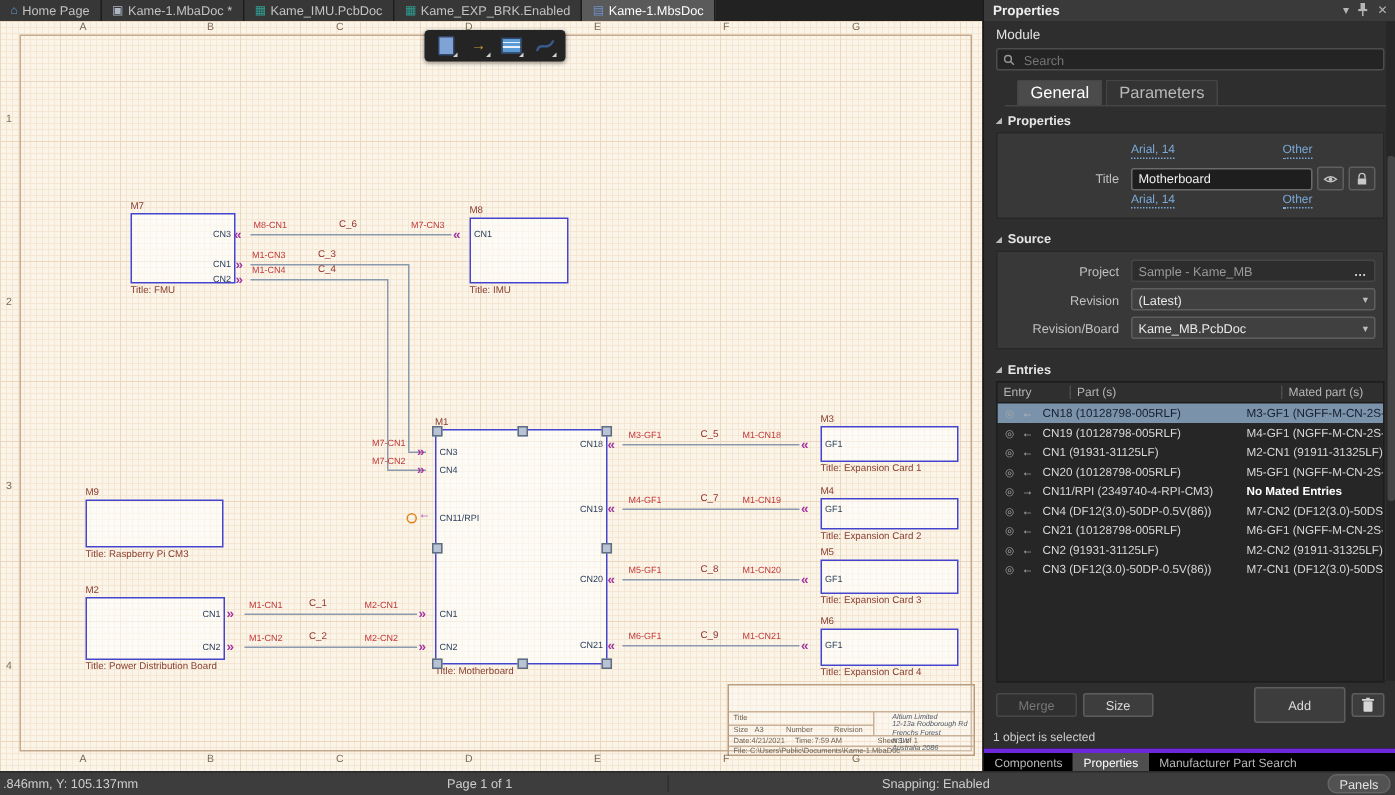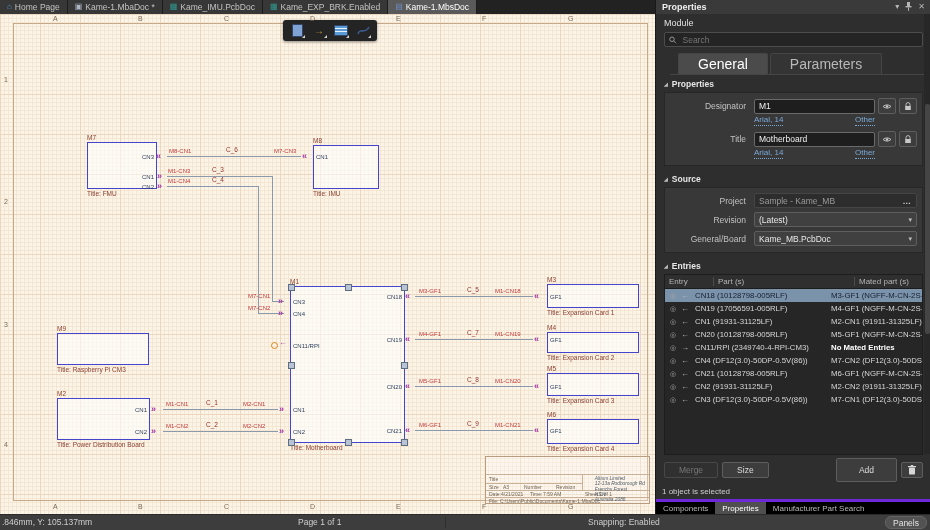--- a/index.html
+++ b/index.html
@@ -60,21 +60,21 @@
          display:flex;flex-direction:column;font-size:8.5px;color:#d6d6d6}
   .p-header{height:14px;background:#3a3a3a;display:flex;align-items:center;padding:0 6px;flex:0 0 auto}
   .p-header .ttl{font-weight:bold;font-size:9px;color:#efefef;flex:1}
   .p-hicon{color:#b5b5b5;font-size:8px;margin-left:6px;line-height:1}
   .p-module{padding:4px 8px 2px;color:#e2e2e2;font-size:9px;flex:0 0 auto}
   .p-search{margin:2px 8px 4px;height:13px;background:#242424;border:1px solid #4c4c4c;border-radius:2px;
             display:flex;align-items:center;padding:0 4px;gap:4px;flex:0 0 auto}
   .p-search input{background:transparent;border:none;outline:none;color:#9a9a9a;font-size:8.5px;width:100%;
             font-family:"Liberation Sans",sans-serif}
   .p-tabs{display:flex;gap:2px;padding:2px 8px 0;border-bottom:1px solid #454545;flex:0 0 auto;margin-left:14px}
-  .p-tab{padding:2px 19px;font-size:14px;color:#b8b8b8;background:#343434;border:1px solid #454545;border-bottom:none;
+  .p-tab{padding:2px 8px;font-size:11px;color:#b8b8b8;background:#343434;border:1px solid #454545;border-bottom:none;
          border-radius:2px 2px 0 0}
   .p-tab.active{background:#4b4b4b;color:#fff}
   .sec-h{display:flex;align-items:center;gap:4px;padding:4px 8px 2px;font-weight:bold;font-size:8.5px;color:#e6e6e6;flex:0 0 auto}
   .sec-tri{font-size:5px;color:#bbb}
   .sec-body{margin:1px 8px 4px;background:#383838;border:1px solid #272727;padding:5px 5px;flex:0 0 auto}
   .f-row{display:flex;align-items:center;margin-bottom:1px}
   .f-label{width:76px;text-align:right;padding-right:8px;color:#c2c2c2;flex:0 0 auto}
   .f-input{flex:1;height:13px;background:#1e1e1e;border:1px solid #6a6a6a;border-radius:2px;color:#f0f0f0;
            font-size:8.5px;padding:0 4px;font-family:"Liberation Sans",sans-serif;outline:none;min-width:0}
   .sq-btn{width:16px;height:14px;margin-left:3px;background:#3d3d3d;border:1px solid #5e5e5e;border-radius:2px;
@@ -372,36 +372,20 @@
   <div class="p-tabs" id="p-tabs">
       <span class="p-tab active">General</span>
       <span class="p-tab">Parameters</span>
     </div>
 
   <div class="sec-h">
     <span class="sec-tri">◢</span>
     <span>Properties</span>
   </div>
   <div class="sec-body">
-    <div class="f-row">
-      <span class="f-label">Designator</span>
-      <input class="f-input" value="M1" style="">
-      <span class="sq-btn">
-        <svg width="10" height="7" viewBox="0 0 10 7">
-            <path d="M1 3.5 Q5 0.2 9 3.5 Q5 6.8 1 3.5 Z" fill="none" stroke="#c8c8c8" stroke-width="0.9"></path>
-            <circle cx="5" cy="3.5" r="1.2" fill="#c8c8c8"></circle>
-          </svg>
-      </span>
-      <span class="sq-btn">
-        <svg width="8" height="9" viewBox="0 0 8 9">
-            <path d="M2 4 V2.6 A2 2 0 0 1 6 2.6 V4" fill="none" stroke="#c8c8c8" stroke-width="0.9"></path>
-            <rect x="1.2" y="4" width="5.6" height="4" fill="#c8c8c8"></rect>
-          </svg>
-      </span>
-    </div>
     <div class="font-row">
       <span class="lnk">Arial, 14</span>
       <span class="lnk">Other</span>
     </div>
     <div class="f-row">
       <span class="f-label">Title</span>
       <input class="f-input" value="Motherboard" style="">
       <span class="sq-btn">
         <svg width="10" height="7" viewBox="0 0 10 7">
             <path d="M1 3.5 Q5 0.2 9 3.5 Q5 6.8 1 3.5 Z" fill="none" stroke="#c8c8c8" stroke-width="0.9"></path>
@@ -434,21 +418,21 @@
       </span>
     </div>
     <div class="f-row src-row">
       <span class="f-label">Revision</span>
       <span class="f-select">
         <span>(Latest)</span>
         <span class="car">▾</span>
       </span>
     </div>
     <div class="f-row" style="margin-bottom:1px">
-      <span class="f-label">General/Board</span>
+      <span class="f-label">Revision/Board</span>
       <span class="f-select">
         <span>Kame_MB.PcbDoc</span>
         <span class="car">▾</span>
       </span>
     </div>
   </div>
 
   <div class="sec-h">
     <span class="sec-tri">◢</span>
     <span>Entries</span>
@@ -462,21 +446,21 @@
     <div id="entries-body">
         <div class="e-row sel">
           <span class="e-eye">◎</span>
           <span class="e-arrow">←</span>
           <span class="e-part">CN18 (10128798-005RLF)</span>
           <span class="e-mated">M3-GF1 (NGFF-M-CN-2S-M-R67)</span>
         </div>
         <div class="e-row">
           <span class="e-eye">◎</span>
           <span class="e-arrow">←</span>
-          <span class="e-part">CN19 (17056591-005RLF)</span>
+          <span class="e-part">CN19 (10128798-005RLF)</span>
           <span class="e-mated">M4-GF1 (NGFF-M-CN-2S-M-R67)</span>
         </div>
         <div class="e-row">
           <span class="e-eye">◎</span>
           <span class="e-arrow">←</span>
           <span class="e-part">CN1 (91931-31125LF)</span>
           <span class="e-mated">M2-CN1 (91911-31325LF)</span>
         </div>
         <div class="e-row">
           <span class="e-eye">◎</span>

